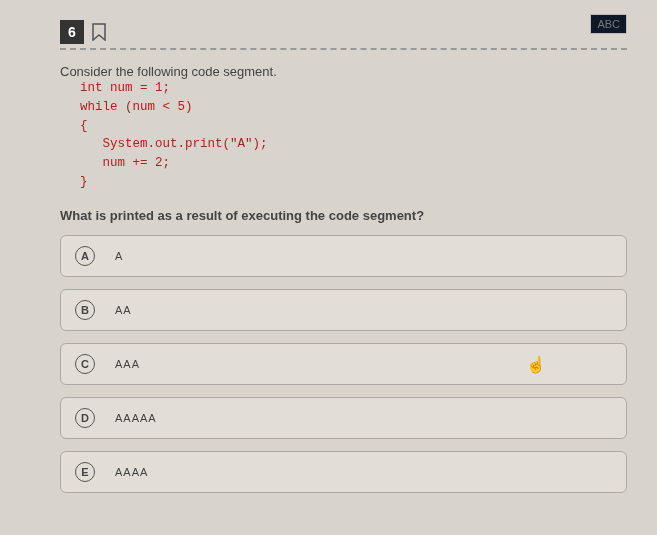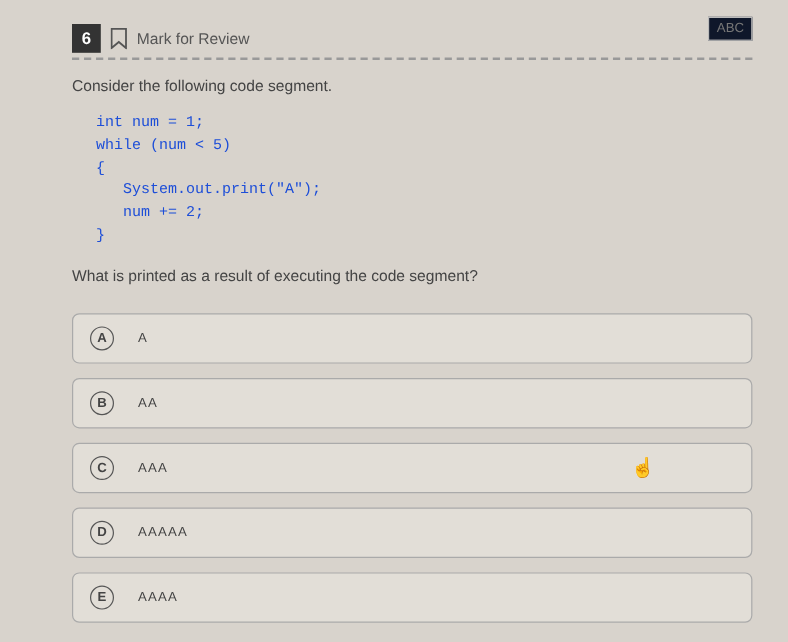--- a/index.html
+++ b/index.html
@@ -39,31 +39,31 @@
     .flag-box {
       position: absolute;
       right: 30px;
       top: 14px;
       border: 1px solid #bbb;
       padding: 3px 6px;
       background: #0f172a;
       font-size: 11px;
       color: #777;
     }
-    .instruction { font-size: 13px; margin-bottom: 14px; color:#444;}
+    .instruction { font-size: 13px; color:#444;}
     .code {
       font-family: "Courier New", monospace;
       font-size: 12.5px;
       line-height: 1.5;
       margin-left: 20px;
       margin-bottom: 16px;
       white-space: pre;
-      color:#1d4ed8;
+      color:#b91c1c;
     }
-    .question { font-size: 13px; margin-bottom: 24px; color:#444;}
+    .question { font-size: 13px; margin-bottom: 12px; color:#444;font-weight:bold;}
     .options { display: flex; flex-direction: column; gap: 12px; }
     .option {
       border: 1px solid #aaa;
       border-radius: 6px;
       padding: 10px 14px;
       display: flex;
       align-items: center;
       gap: 20px;
       background: #e2ded7;
       cursor: pointer;
@@ -101,21 +101,20 @@
 
 <div class="header-row">
   <div class="qnum">
     <span>6</span>
   </div>
   <span class="bookmark">
     <svg viewBox="0 0 14 18" width="14" height="18">
       <path d="M1 1 H13 V17 L7 12 L1 17 Z" fill="none" stroke="#555" stroke-width="1.5"></path>
     </svg>
   </span>
-  <span class="mark-label">Mark for Review</span>
 </div>
 
 <div class="instruction">Consider the following code segment.</div>
 
 <div class="code">int num = 1;
 while (num &lt; 5)
 {
    System.out.print("A");
    num += 2;
 }</div>

